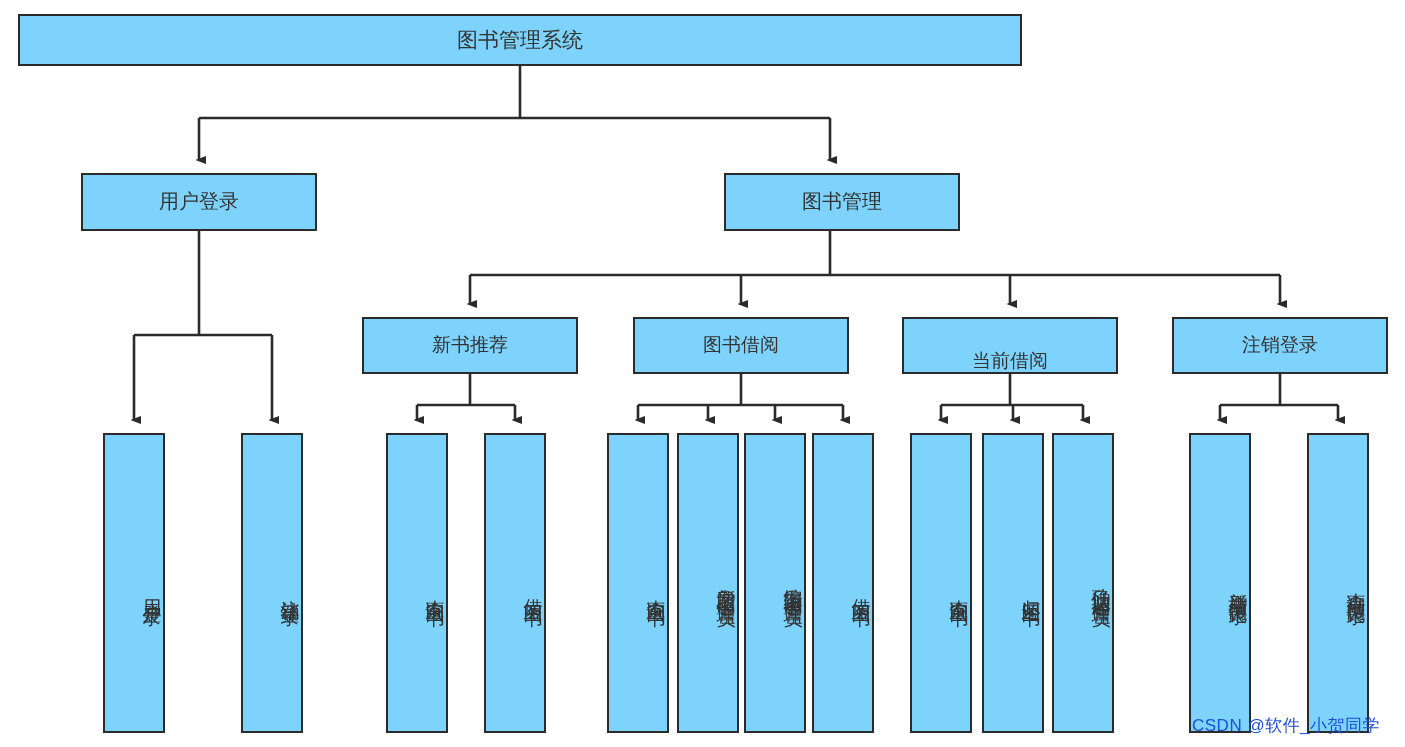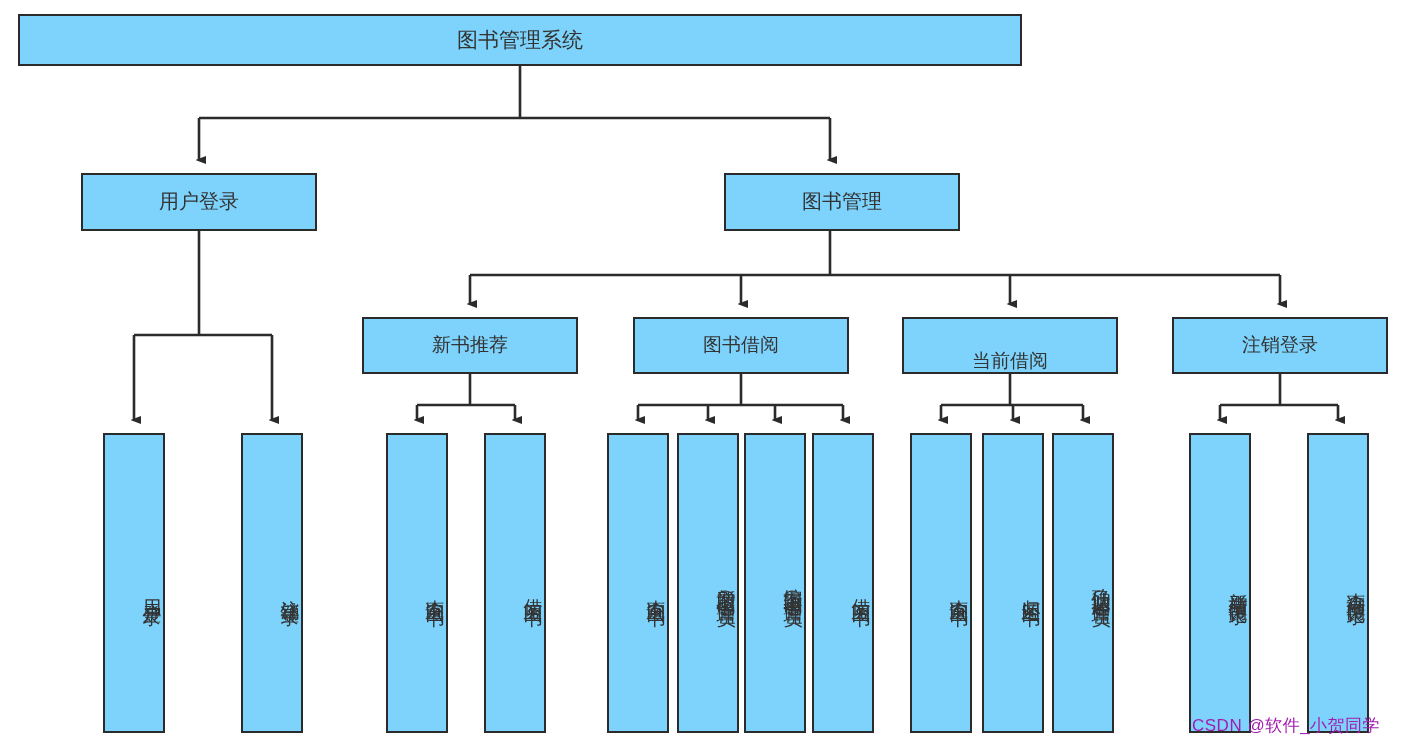--- a/index.html
+++ b/index.html
@@ -29,21 +29,21 @@
     writing-mode:vertical-rl;
     text-orientation:upright;
     align-items:flex-start;
     justify-content:center;
     padding-top:14px;
     letter-spacing:3px;
   }
   .node.leaf.tall{padding-top:6px;}
   .wm{
     position:absolute;
-    color:#a21caf;
+    color:#1d4ed8;
     font-size:17px;
     white-space:nowrap;
     letter-spacing:0.5px;
     pointer-events:none;
   }
 </style>
 </head>
 <body>
 
 <svg id="canvas" viewBox="0 0 1405 747" xmlns="http://www.w3.org/2000/svg">

